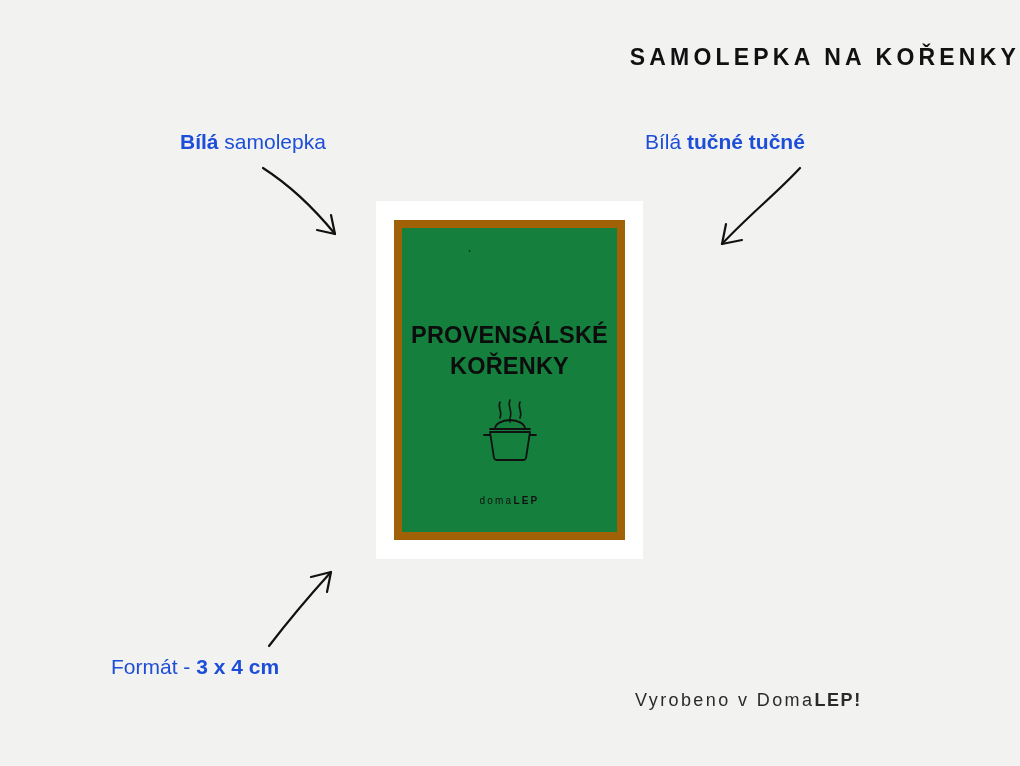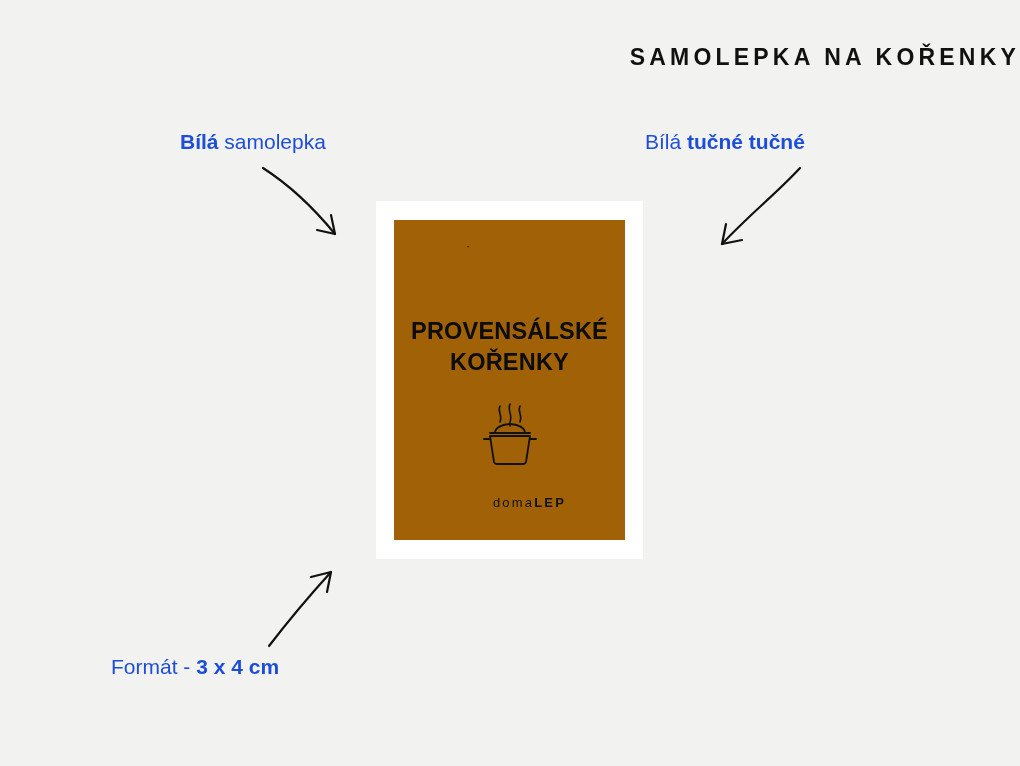--- a/index.html
+++ b/index.html
@@ -72,22 +72,22 @@
     width: 267px;
     height: 358px;
     background: #ffffff;
   }
   .sticker-inner {
     position: absolute;
     left: 18px;
     top: 19px;
     right: 18px;
     bottom: 19px;
-    border: 4px solid #a16207;
-    background: #a16207;
+    border: 8px solid #a16207;
+    background: #15803d;
     display: flex;
     flex-direction: column;
     align-items: center;
   }
 
   .arc-word {
     position: absolute;
     top: 22px;
     left: 0;
     width: 100%;
@@ -114,24 +114,23 @@
     display: flex;
     justify-content: center;
   }
 
   .brand {
     position: absolute;
     left: 0;
     bottom: 26px;
     width: 100%;
     text-align: center;
-    font-size: 13px;
+    font-size: 10px;
     letter-spacing: 2.2px;
     color: #111;
-    padding-left: 20px;
   }
   .brand .brand-strong { font-weight: bold; }
 </style>
 </head>
 <body>
 
 <div class="stage">
 
   <div class="page-title">SAMOLEPKA NA KOŘENKY</div>
 
@@ -140,20 +139,23 @@
   </div>
 
   <div class="anno anno-right-top">
     <span>Bílá </span><b>tučné tučné</b>
   </div>
 
   <div class="anno anno-bottom">
     <span>Formát - </span><b>3 x 4 cm</b>
   </div>
 
+  <div class="footer-note">
+    <span>Vyrobeno v Doma</span><b class="brand-strong">LEP!</b>
+  </div>
 
   <svg class="arrow" style="left:255px; top:160px; width:110px; height:105px;" viewBox="0 0 110 105">
     <path d="M8 8 C 36 26, 62 52, 80 74" fill="none" stroke="#111" stroke-width="2.2" stroke-linecap="round"></path>
     <path d="M80 74 L 62 70 M80 74 L 76 55" fill="none" stroke="#111" stroke-width="2.2" stroke-linecap="round"></path>
   </svg>
 
   <svg class="arrow" style="left:700px; top:160px; width:110px; height:105px;" viewBox="0 0 110 105">
     <path d="M100 8 C 78 32, 48 56, 22 84" fill="none" stroke="#111" stroke-width="2.2" stroke-linecap="round"></path>
     <path d="M22 84 L 42 80 M22 84 L 26 64" fill="none" stroke="#111" stroke-width="2.2" stroke-linecap="round"></path>
   </svg>

